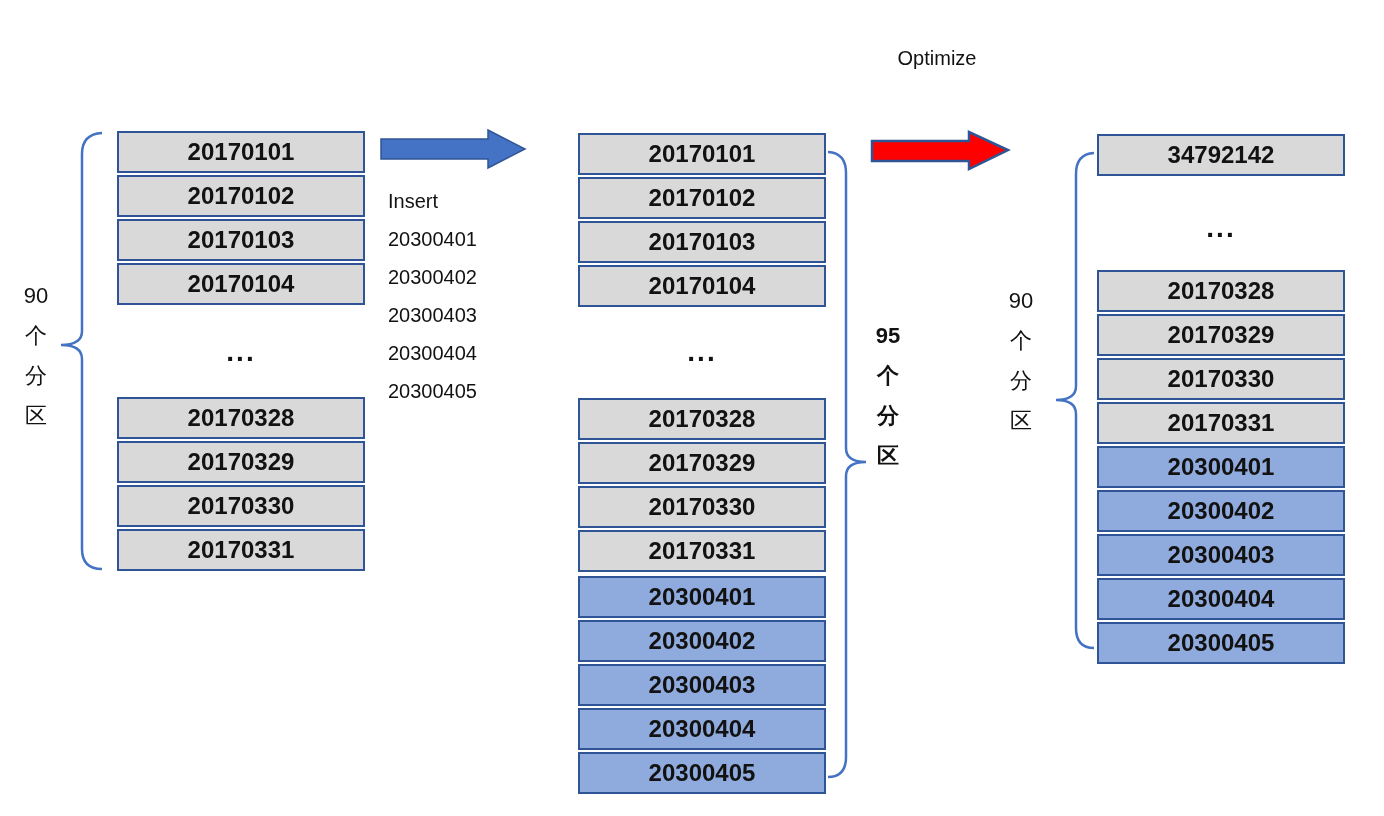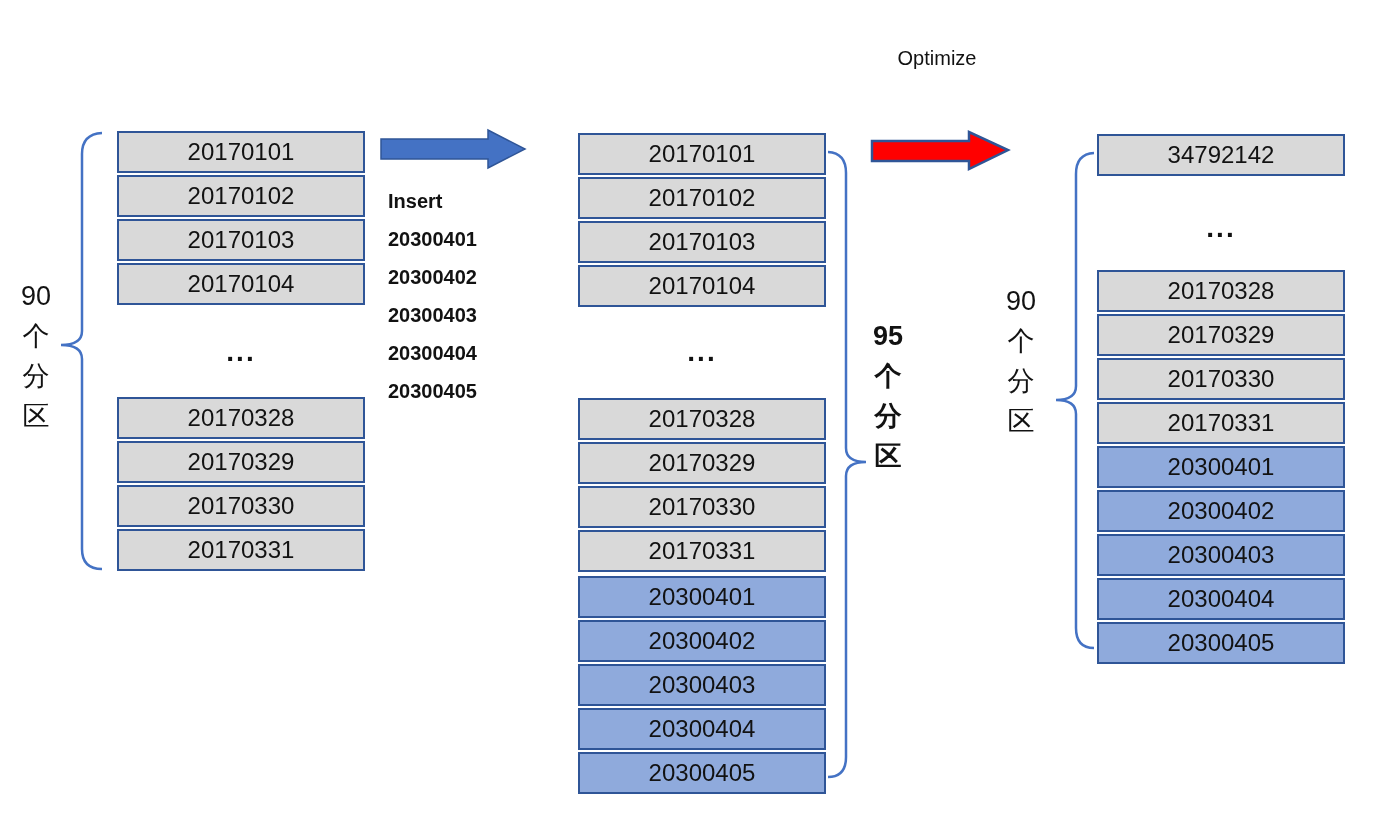--- a/index.html
+++ b/index.html
@@ -15,37 +15,37 @@
   html, body { background: #ffffff; }
   body {
     width: 1384px; height: 816px;
     position: relative; overflow: hidden;
     font-family: "Liberation Sans", "DejaVu Sans", sans-serif;
     color: var(--ink);
   }
   .canvas { position: absolute; left: 0; top: 0; width: 1384px; height: 816px; }
   svg.overlay { position: absolute; left: 0; top: 0; width: 1384px; height: 816px; pointer-events: none; }
 
-  .stack { position: absolute; width: 248px; }
+  .stack { position: absolute; width: 248px; font-weight: bold; }
   .box {
     width: 248px; height: 42px; margin-bottom: 2px;
     border: 2px solid var(--box-border);
     display: flex; align-items: center; justify-content: center;
     font-size: 24px; line-height: 1; color: var(--ink);
   }
   .box.gray { background: var(--gray-fill); }
   .box.blue { background: var(--blue-fill); }
 
   .dots {
     position: absolute; width: 248px; text-align: center;
     font-size: 28px; font-weight: bold; letter-spacing: 2px; color: var(--ink);
   }
 
   .vlabel { position: absolute; width: 44px; text-align: center; }
-  .vlabel .vchar { font-size: 27px; line-height: 40px; white-space: nowrap; }
+  .vlabel .vchar { font-size: 22px; line-height: 40px; white-space: nowrap; }
 
   .textblock { position: absolute; }
   .textblock .tline { font-size: 20px; line-height: 38px; white-space: nowrap; }
   .textblock.centered { text-align: center; }
   .textblock.centered .tline { line-height: 37px; }
 </style>
 </head>
 <body>
 
 <div class="canvas">
@@ -79,21 +79,21 @@
 
   <div class="dots" style="left:117px; top:336px;">...</div>
 
   <div class="stack" style="left:117px; top:397px;">
       <div class="box gray">20170328</div>
       <div class="box gray">20170329</div>
       <div class="box gray">20170330</div>
       <div class="box gray">20170331</div>
     </div>
 
-  <div class="textblock" style="left:388px; top:182px;font-weight:bold;">
+  <div class="textblock" style="left:388px; top:182px;">
       <div class="tline">Insert</div>
       <div class="tline">20300401</div>
       <div class="tline">20300402</div>
       <div class="tline">20300403</div>
       <div class="tline">20300404</div>
       <div class="tline">20300405</div>
     </div>
 
   <div class="stack" style="left:578px; top:133px;">
       <div class="box gray">20170101</div>

